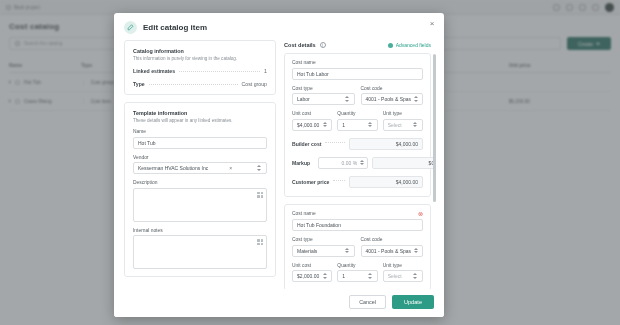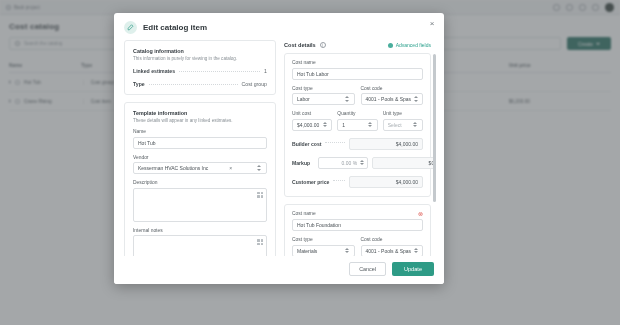--- a/index.html
+++ b/index.html
@@ -91,21 +91,21 @@
   
   .scrim {
     position: absolute; inset: 0;
     background: rgba(90,95,99,.55);
   }
 
   
   .modal {
     position: absolute;
     left: 114px; top: 13px;
-    width: 330px; height: 271px;
+    width: 330px; height: 304px;
     background: #fff;
     border-radius: 3px;
     box-shadow: 0 3px 14px rgba(0,0,0,.28);
     display: flex; flex-direction: column;
     overflow: hidden;
   }
   .modal-head {
     display: flex; align-items: center; gap: 6px;
     padding: 8px 10px 6px 10px;
     position: relative;

